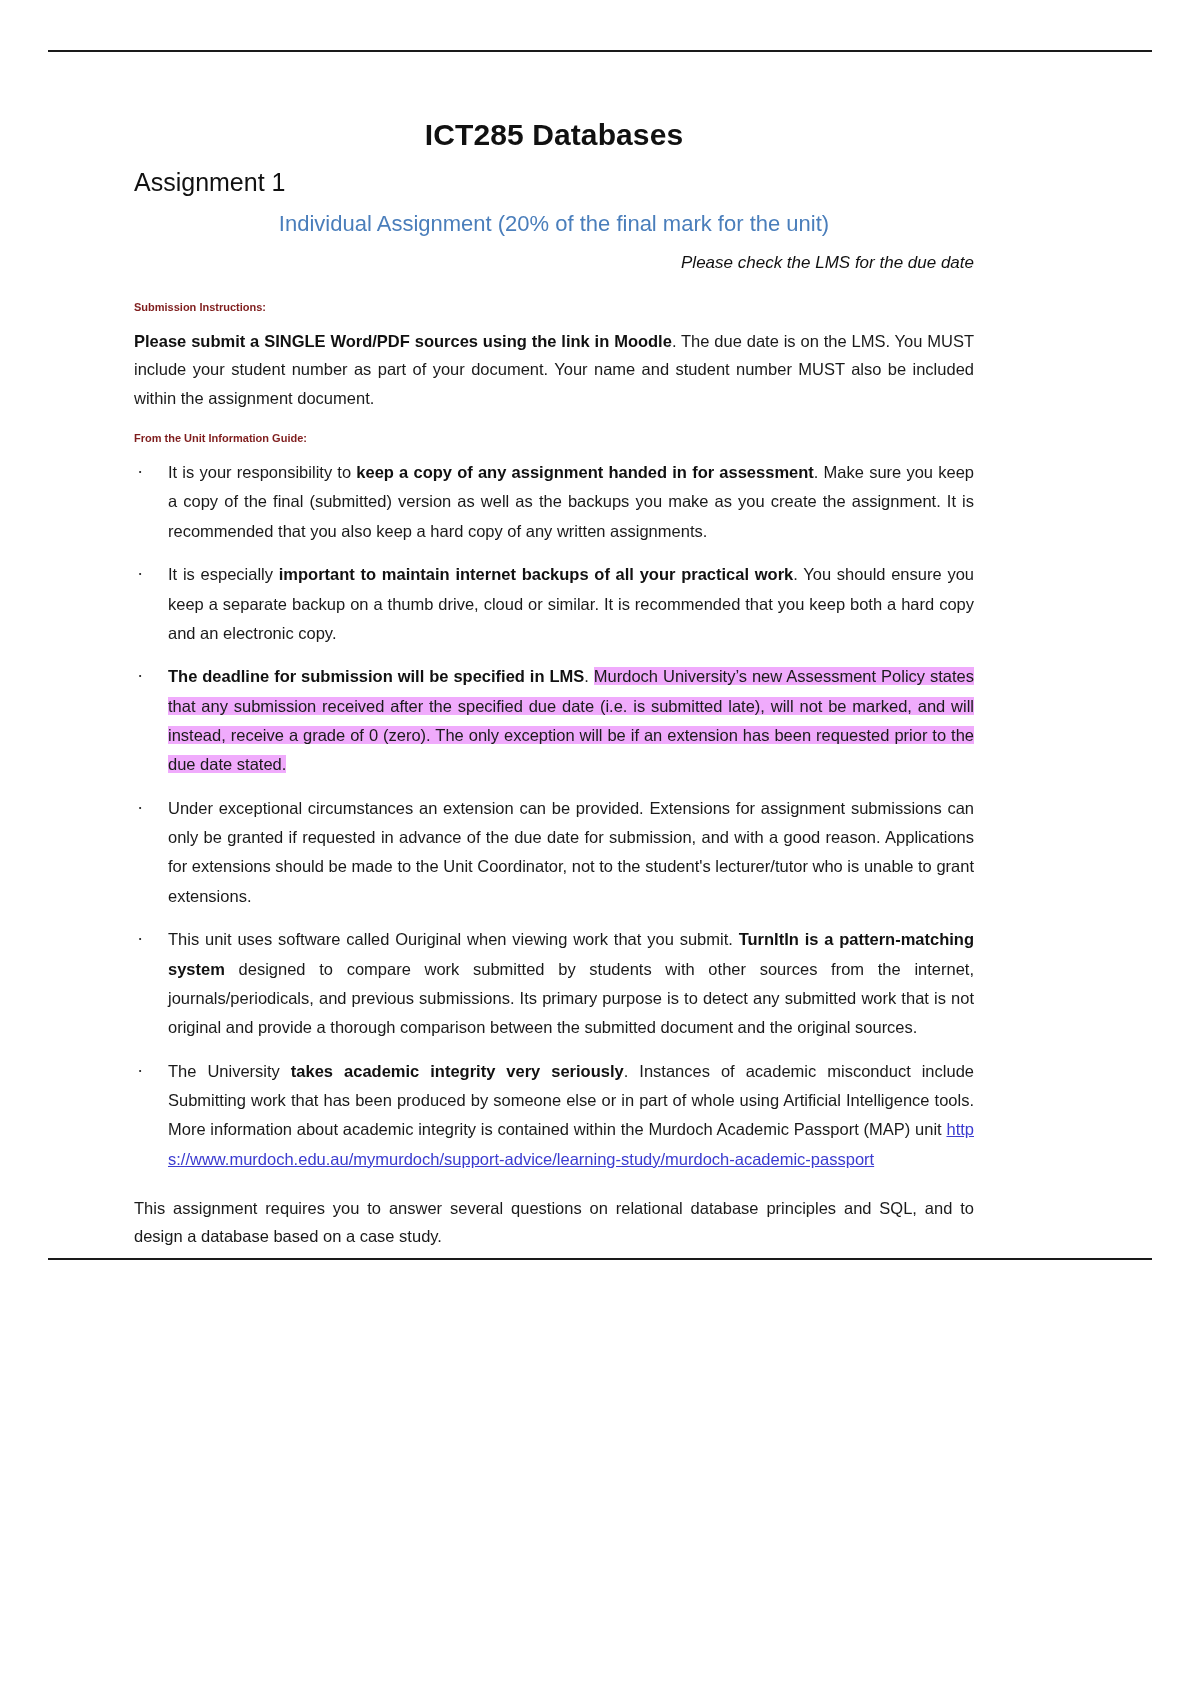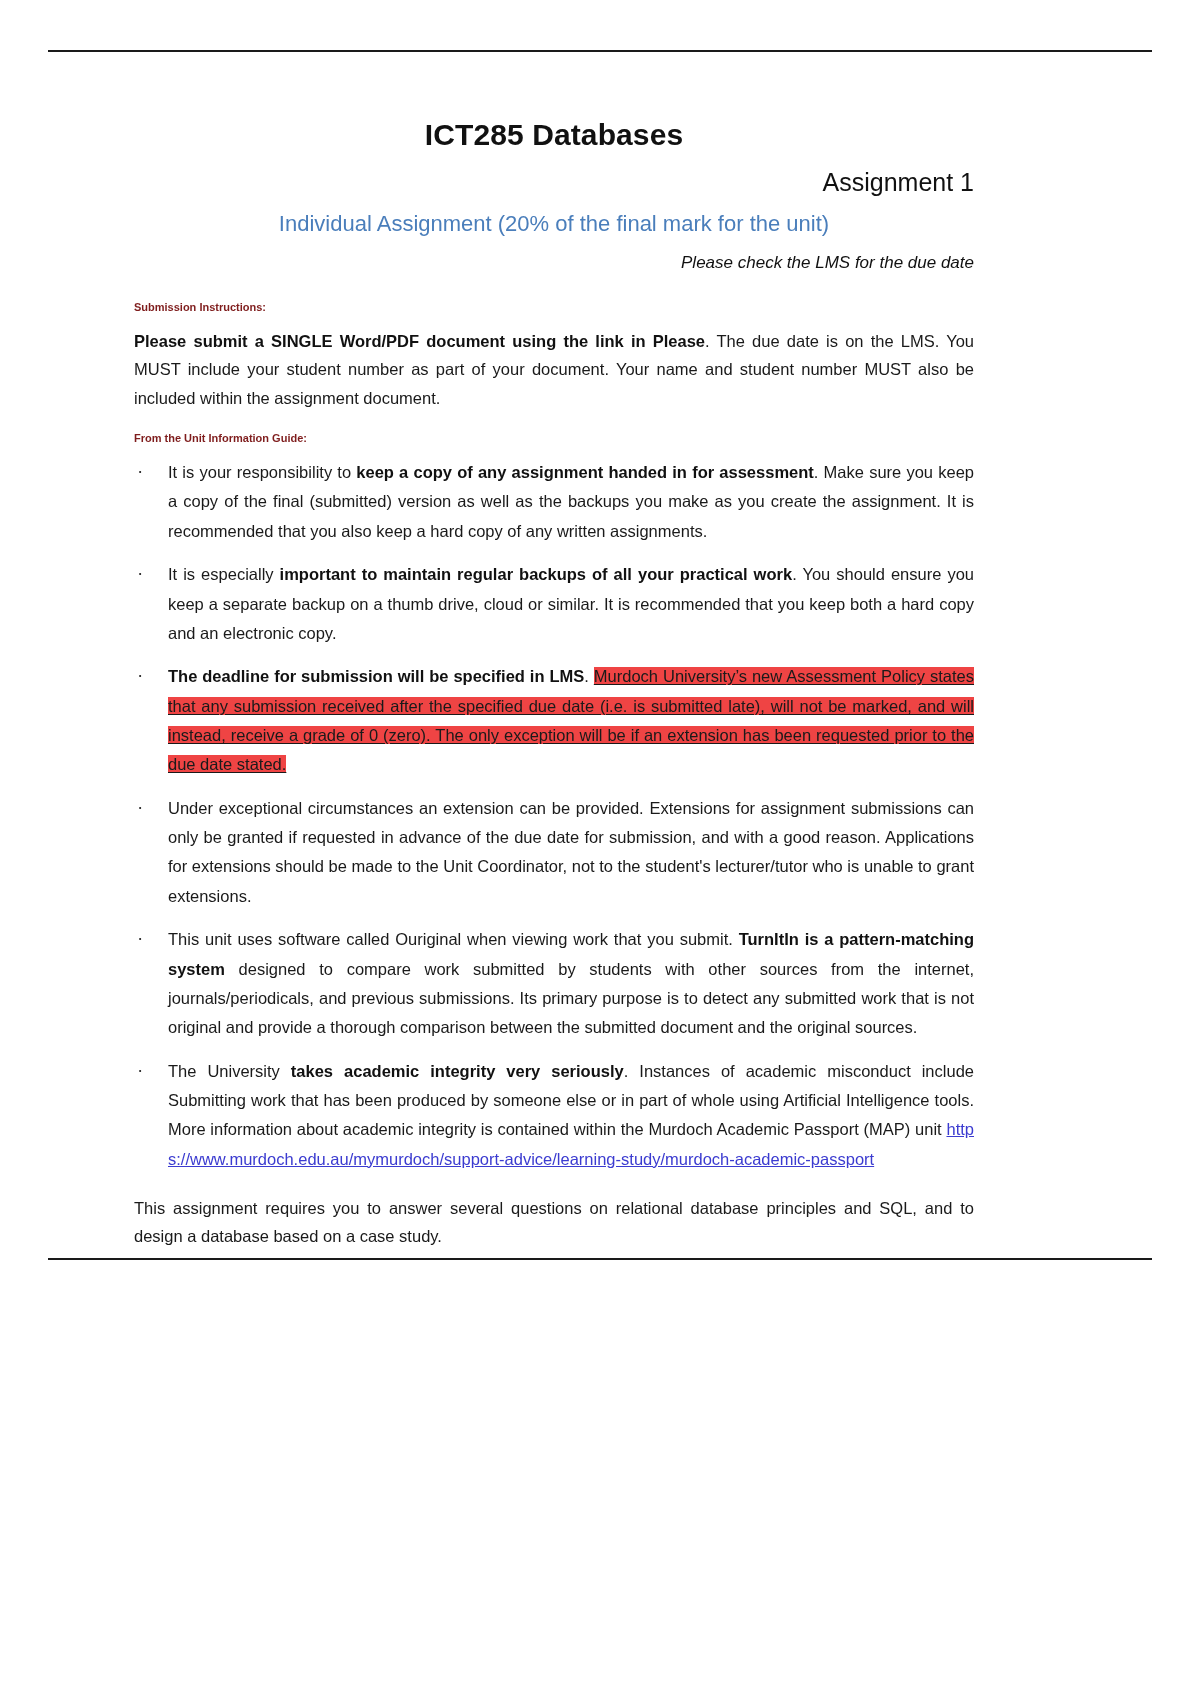--- a/index.html
+++ b/index.html
@@ -43,21 +43,21 @@
 
   .doc-title {
     text-align: center;
     font-size: 30px;
     font-weight: bold;
     letter-spacing: 0.1px;
     margin: 0 0 16px 0;
     color: #111;
   }
   .doc-subtitle {
-    text-align: right;
+    text-align: left;
     font-size: 25px;
     font-weight: normal;
     margin: 0 0 14px 0;
     color: #111;
   }
   .doc-tagline {
     text-align: center;
     font-size: 22px;
     font-weight: normal;
     color: #4a7ebb;
@@ -108,22 +108,21 @@
     left: 3px;
     top: -4px;
     font-size: 19px;
     color: #333;
     line-height: 1.78;
   }
 
   b, strong { font-weight: bold; color: #111; }
 
   .hl {
-    background-color: #ef4444;
-    text-decoration: underline;
+    background-color: #f0abfc;
     text-decoration-color: #1a1a1a;
     text-underline-offset: 2px;
   }
 
   a.doclink, .doclink {
     color: #3b3bd0;
     text-decoration: underline;
     word-break: break-all;
   }
 
@@ -145,29 +144,29 @@
 
   <div class="content">
 
     <h1 class="doc-title">ICT285 Databases</h1>
     <h2 class="doc-subtitle">Assignment 1</h2>
     <div class="doc-tagline">Individual Assignment (20% of the final mark for the unit)</div>
     <div class="doc-duedate">Please check the LMS for the due date</div>
 
     <div class="section-heading">Submission Instructions:</div>
 
-    <p class="para justify"><b>Please submit a SINGLE Word/PDF document using the link in Please</b><span>. The due date is on the LMS. You MUST include your student number as part of your document. Your name and student number MUST also be included within the assignment document.</span></p>
+    <p class="para justify"><b>Please submit a SINGLE Word/PDF sources using the link in Moodle</b><span>. The due date is on the LMS. You MUST include your student number as part of your document. Your name and student number MUST also be included within the assignment document.</span></p>
 
     <div class="section-heading">From the Unit Information Guide:</div>
 
     <ul class="bullets">
 
       <li><span>It is your responsibility to </span><b>keep a copy of any assignment handed in for assessment</b><span>. Make sure you keep a copy of the final (submitted) version as well as the backups you make as you create the assignment. It is recommended that you also keep a hard copy of any written assignments.</span></li>
 
-      <li><span>It is especially </span><b>important to maintain regular backups of all your practical work</b><span>. You should ensure you keep a separate backup on a thumb drive, cloud or similar. It is recommended that you keep both a hard copy and an electronic copy.</span></li>
+      <li><span>It is especially </span><b>important to maintain internet backups of all your practical work</b><span>. You should ensure you keep a separate backup on a thumb drive, cloud or similar. It is recommended that you keep both a hard copy and an electronic copy.</span></li>
 
       <li><b>The deadline for submission will be specified in LMS</b><span>. </span><span class="hl">Murdoch University’s new Assessment Policy states that any submission received after the specified due date (i.e. is submitted late), will not be marked, and will instead, receive a grade of 0 (zero). The only exception will be if an extension has been requested prior to the due date stated.</span></li>
 
       <li><span>Under exceptional circumstances an extension can be provided. Extensions for assignment submissions can only be granted if requested in advance of the due date for submission, and with a good reason. Applications for extensions should be made to the Unit Coordinator, not to the student's lecturer/tutor who is unable to grant extensions.</span></li>
 
       <li><span>This unit uses software called Ouriginal when viewing work that you submit. </span><b>TurnItIn is a pattern-matching system</b><span> designed to compare work submitted by students with other sources from the internet, journals/periodicals, and previous submissions. Its primary purpose is to detect any submitted work that is not original and provide a thorough comparison between the submitted document and the original sources.</span></li>
 
       <li><span>The University </span><b>takes academic integrity very seriously</b><span>. Instances of academic misconduct include Submitting work that has been produced by someone else or in part of whole using Artificial Intelligence tools. More information about academic integrity is contained within the Murdoch Academic Passport (MAP) unit </span><a class="doclink" href="#">https://www.murdoch.edu.au/mymurdoch/support-advice/learning-study/murdoch-academic-passport</a></li>
 
     </ul>

